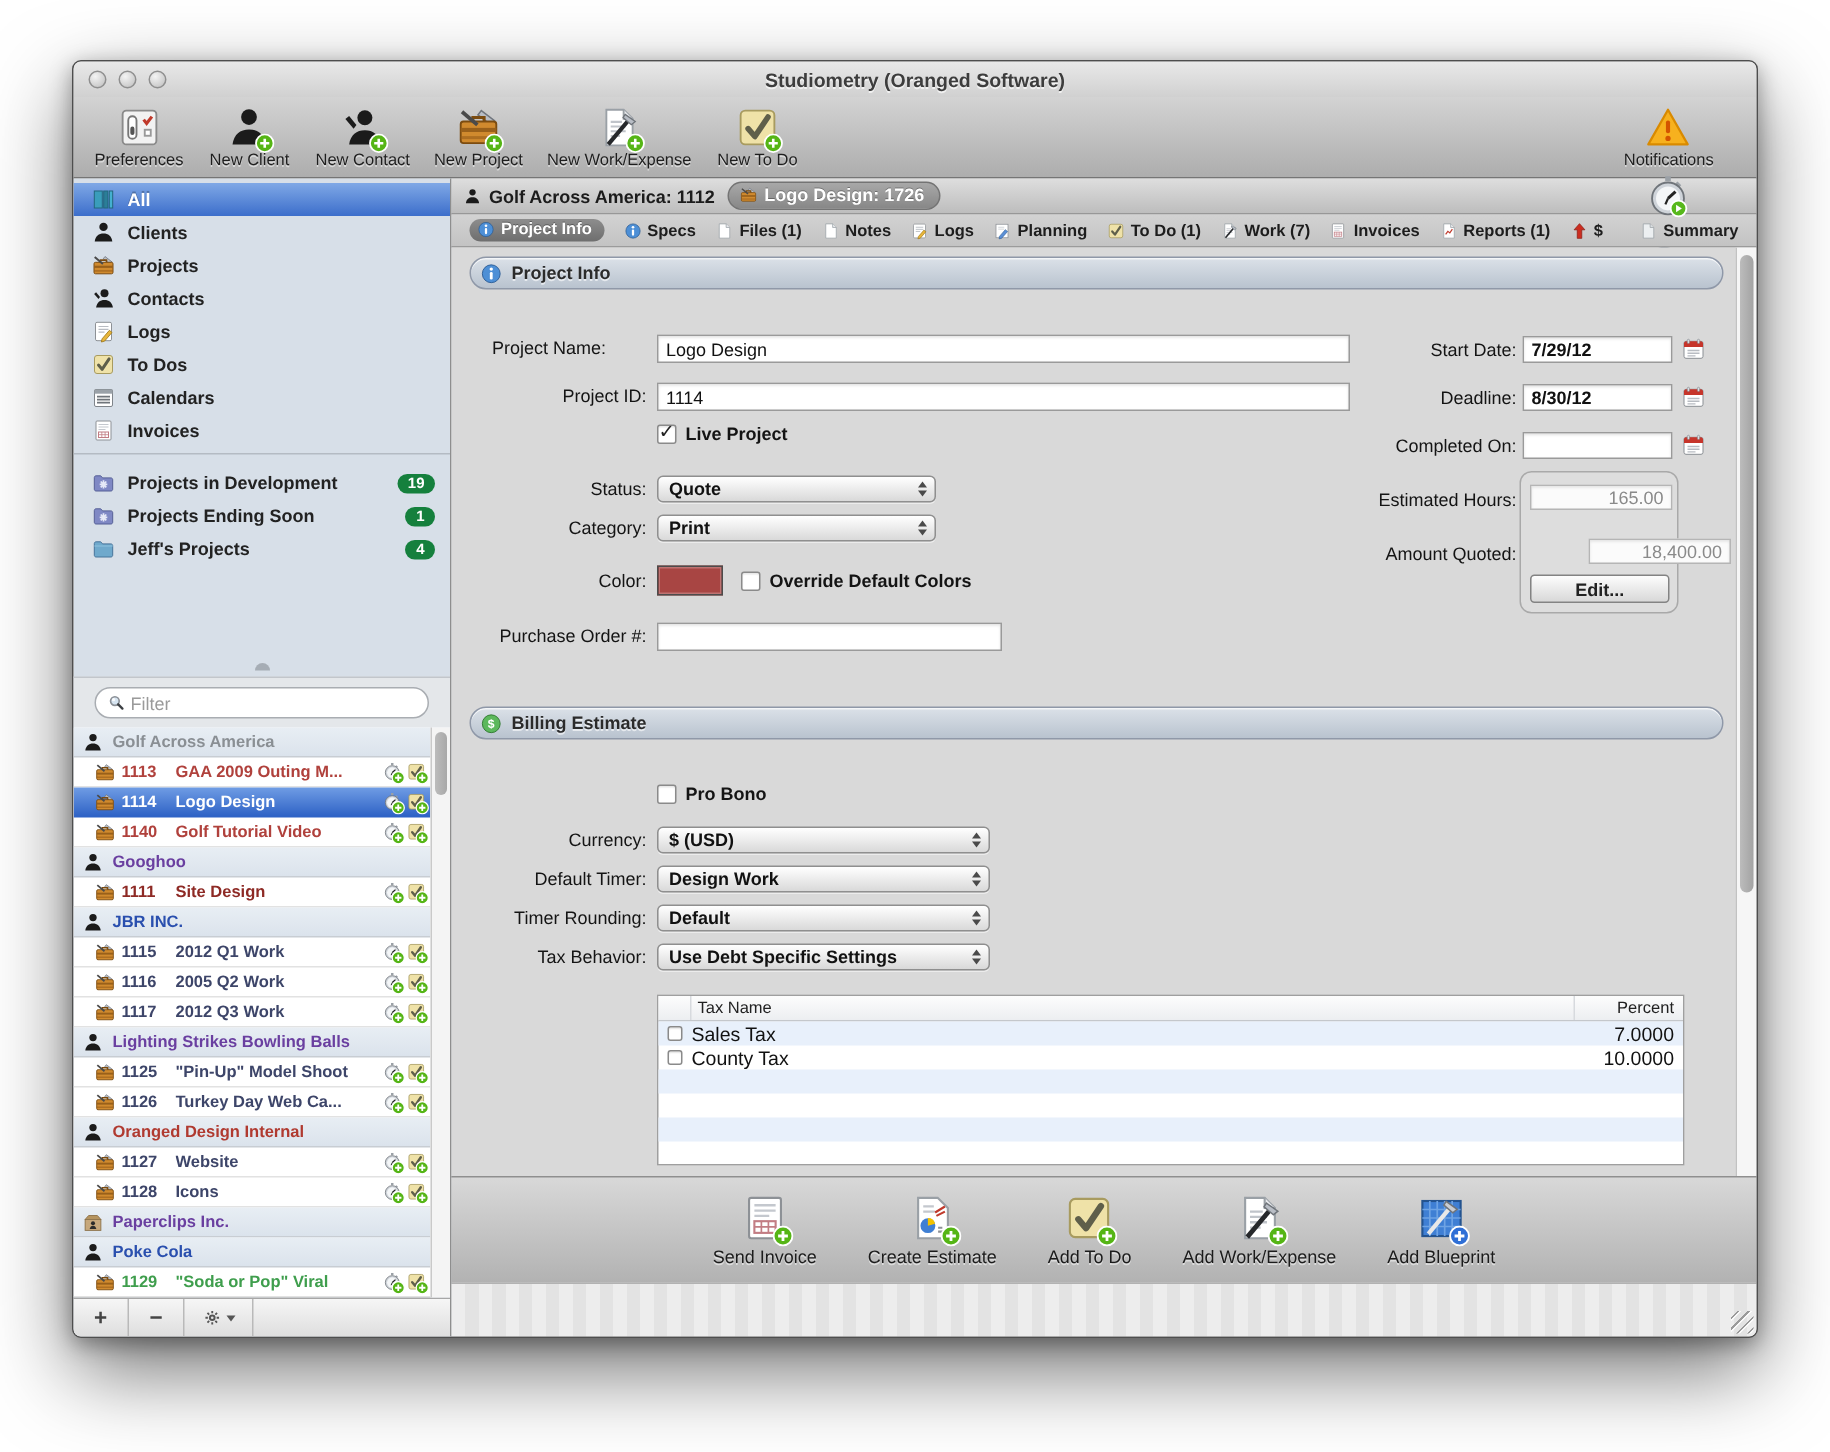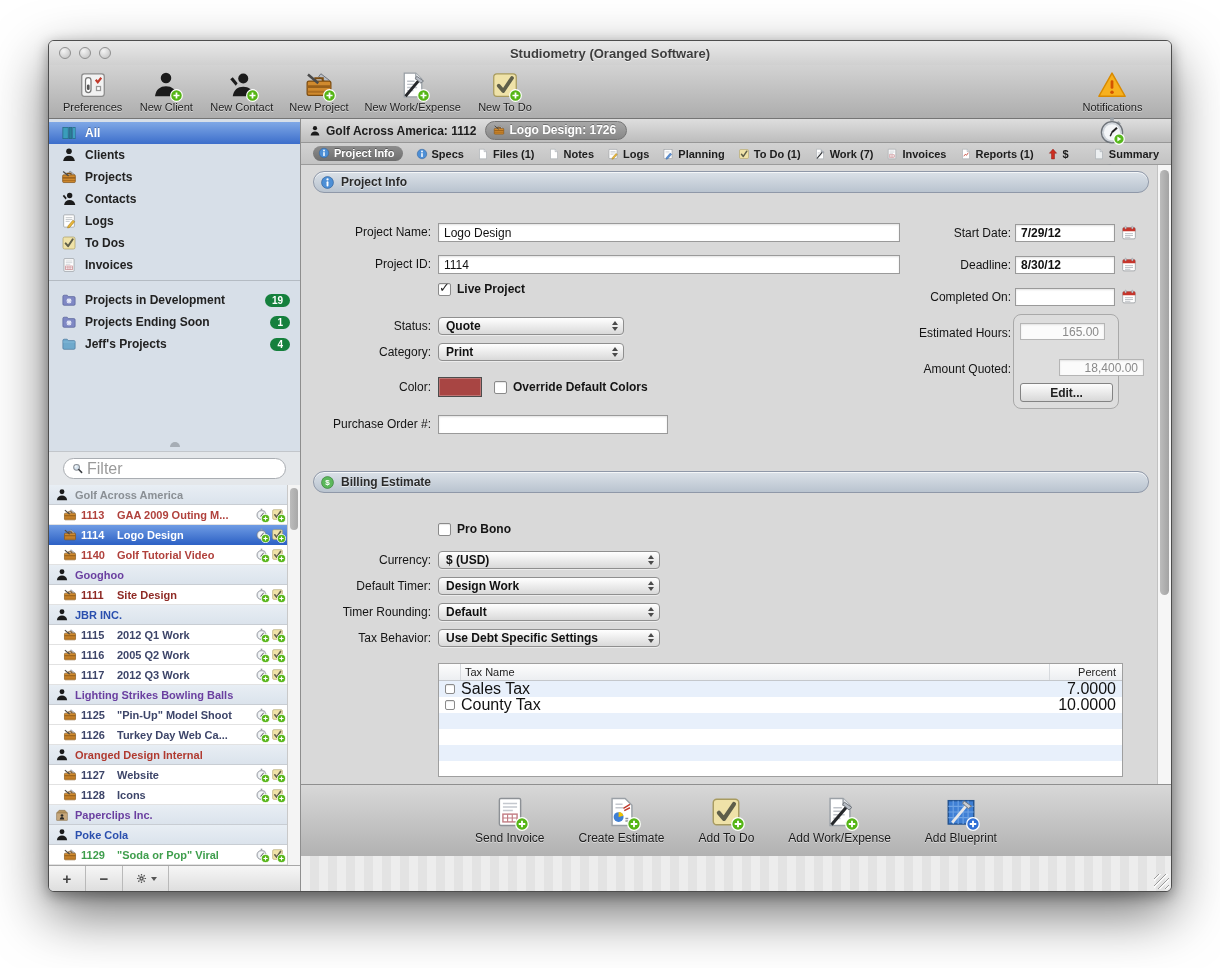--- a/index.html
+++ b/index.html
@@ -44,21 +44,21 @@
   .nav-row.sel { background:linear-gradient(#7fa8e6,#3c6ecb); color:#fff; text-shadow:0 -1px 0 rgba(0,0,0,.25); }
   #nav-sep { height:1px; background:#b4bbc3; margin-top:4px; }
   #groups { padding-top:8px; }
   .grp-row { height:22px; display:flex; align-items:center; padding:0 10px 0 12px; font-size:12px; font-weight:700; color:#222; gap:8px; }
   .grp-row .lbl { flex:1; }
   .cnt-badge { background:#15803d; color:#fff; font-size:10px; font-weight:700; border-radius:8px; padding:1px 7px; }
   #side-spacer { flex:1; position:relative; }
   .dimple { position:absolute; left:50%; bottom:4px; width:10px; height:5px; border-radius:5px 5px 0 0; background:#9aa0a8; transform:translateX(-50%); opacity:.8; }
   #filter-wrap { flex:0 0 34px; background:#e4e7ea; border-top:1px solid #c2c6cb; display:flex; align-items:center; padding:0 14px; }
   #filter-field { width:100%; height:21px; background:#fff; border:1px solid #a9adb2; border-radius:11px; display:flex; align-items:center; padding:0 8px; gap:4px; }
-  #filter-field input { border:none; outline:none; width:100%; font-size:16px; color:#4c1d95; background:transparent; }
+  #filter-field input { border:none; outline:none; width:100%; font-size:12px; color:#4c1d95; background:transparent; }
   #filter-field input::placeholder { color:#9a9a9a; }
   
   #plist-wrap { flex:0 0 380px; display:flex; background:#fff; min-height:0; }
   #plist { flex:1; overflow:hidden; }
   .prow { height:20px; display:flex; align-items:center; font-size:11px; font-weight:700; border-bottom:1px solid #e2e2e2; padding:0 3px 0 6px; gap:4px; }
   .prow.hdr { background:linear-gradient(#e8eef4,#dbe3ec); border-bottom:1px solid #c8cdd3; gap:6px; }
   .prow .num { width:32px; flex:0 0 32px; }
   .prow .pname { flex:1; white-space:nowrap; overflow:hidden; }
   .prow.sel { background:linear-gradient(#6f9ce4,#2f63c6); border-bottom:1px solid #2f63c6; }
   .prow.sel .num,.prow.sel .pname { color:#fff !important; }
@@ -99,32 +99,32 @@
   .popup .pop-arrows { margin-left:auto; width:16px; display:flex; flex-direction:column; align-items:center; gap:2px; }
   .up-t { width:0;height:0;border-left:3px solid transparent;border-right:3px solid transparent;border-bottom:4px solid #4a4a4a; }
   .dn-t { width:0;height:0;border-left:3px solid transparent;border-right:3px solid transparent;border-top:4px solid #4a4a4a; }
   .cb { width:13px; height:13px; background:#fff; border:1px solid #8a8a8a; border-radius:2px; display:inline-flex; align-items:center; justify-content:center;
     font-size:13px; font-weight:700; color:#222; box-shadow:inset 0 1px 1px rgba(0,0,0,.1); }
   .cb.on::after { content:"✓"; margin-top:-3px; }
   .cb-row { position:absolute; display:flex; align-items:center; gap:6px; font-size:12px; color:#141414; }
   .cb-label { font-size:12px; color:#141414; }
   #color-swatch { position:absolute; left:137px; top:212px; width:44px; height:20px; border:1px solid #4c4c4c; box-shadow:inset 0 0 0 1px rgba(255,255,255,.25); }
   #est-box { position:absolute; left:712px; top:149px; width:106px; height:95px; border:1px solid #a9a9a9; border-radius:8px; background:rgba(255,255,255,.12); }
-  .est-input { position:absolute; left:6px; width:85px; height:17px; background:#fbfbfb; border:1px solid #b5b5b5; font-size:12px; color:#8a8a8a; text-align:right; padding:0 5px; box-shadow:inset 0 1px 2px rgba(0,0,0,.1); }
+  .est-input { position:absolute; left:6px; width:95px; height:17px; background:#fbfbfb; border:1px solid #b5b5b5; font-size:12px; color:#8a8a8a; text-align:right; padding:0 5px; box-shadow:inset 0 1px 2px rgba(0,0,0,.1); }
   #edit-btn { position:absolute; left:6px; top:68px; width:93px; height:19px; border:1px solid #838383; border-radius:3px;
     background:linear-gradient(#fdfdfd,#d8d8d8); font-size:12px; font-weight:700; color:#222; display:flex; align-items:center; justify-content:center; }
   .datefield { position:absolute; width:100px; height:18px; background:#fff; border:1px solid #9a9a9a; font-size:12px; font-weight:700; color:#111; padding:0 5px; display:flex; align-items:center; box-shadow:inset 0 1px 2px rgba(0,0,0,.12); }
   .calic { position:absolute; width:16px; height:16px; }
   
   #tax-table { position:absolute; left:137px; top:498px; width:685px; height:114px; background:#fff; border:1px solid #9f9f9f; display:flex; flex-direction:column; }
   #tax-head { height:17px; flex:0 0 17px; background:linear-gradient(#fdfdfd,#eceef1); border-bottom:1px solid #c4c7cb; display:flex; align-items:center; font-size:11px; color:#222; }
   #tax-head .c1 { width:22px; border-right:1px solid #d7dade; height:100%; }
   #tax-head .c2 { flex:1; padding-left:4px; border-right:1px solid #d7dade; height:100%; display:flex; align-items:center; }
   #tax-head .c3 { width:72px; text-align:right; padding-right:6px; }
-  .tax-row { height:16px; display:flex; align-items:center; font-size:16px; color:#111; }
+  .tax-row { height:16px; display:flex; align-items:center; font-size:13px; color:#111; }
   .tax-row:nth-child(odd) { background:#e8f0fb; }
   .tax-row .cb { width:10px; height:10px; margin:0 6px; border-radius:2px; }
   .tax-row .tn { flex:1; }
   .tax-row .tp { width:72px; text-align:right; padding-right:6px; }
   
   #actionbar { flex:0 0 71px; background:linear-gradient(#d8d8d8,#b2b2b2); border-top:1px solid #8f8f8f; display:flex; align-items:center; justify-content:center; gap:34px; }
   .act-item { display:flex; flex-direction:column; align-items:center; gap:2px; }
   .act-label { font-size:12px; color:#1b1b1b; text-shadow:0 1px 0 rgba(255,255,255,.5); }
   #statusstrip { flex:0 0 36px; position:relative; border-top:1px solid #b2b2b2;
     background:repeating-linear-gradient(90deg,#ededed 0 9px,#e3e3e3 9px 18px); }
@@ -331,20 +331,30 @@
               <svg viewBox="0 0 24 24" style="width:16px;height:16px;">
                 <rect x="3" y="3" width="18" height="18" rx="2.5" fill="#efe2a8" stroke="#a89b5f"></rect>
                 <path d="M7 12.6l3.6 4.2L17.6 6.4" fill="none" stroke="#5f5f4a" stroke-width="3" stroke-linecap="round" stroke-linejoin="round"></path>
               </svg>
             </span>
             <span>To Dos</span>
           </div>
           <div class="nav-row">
             <span class="iwrap">
               <svg viewBox="0 0 24 24" style="width:16px;height:16px;">
+                <rect x="3" y="4" width="18" height="17" rx="1.5" fill="#fff" stroke="#7f848a"></rect>
+                <rect x="3" y="4" width="18" height="4.2" fill="#9aa1a8"></rect>
+                <path d="M5.5 11.2h13M5.5 14.2h13M5.5 17.2h13" stroke="#6f747a" stroke-width="1.7"></path>
+              </svg>
+            </span>
+            <span>Calendars</span>
+          </div>
+          <div class="nav-row">
+            <span class="iwrap">
+              <svg viewBox="0 0 24 24" style="width:16px;height:16px;">
                 <rect x="4.5" y="2.5" width="15" height="19" rx="1" fill="#fff" stroke="#8d9196"></rect>
                 <path d="M7 6h10M7 8.5h10M7 11h7" stroke="#c4c8ce" stroke-width="1.1"></path>
                 <rect x="7" y="13.5" width="10" height="5.5" fill="none" stroke="#c27d84"></rect>
                 <path d="M7 16.2h10M10.3 13.5v5.5M13.6 13.5v5.5" stroke="#c27d84" stroke-width=".8"></path>
               </svg>
             </span>
             <span>Invoices</span>
           </div>
         </div>
       <div id="nav-sep"></div>
@@ -1142,21 +1152,21 @@
             <span class="iwrap">
                 <svg viewBox="0 0 24 24" style="width:15px;height:15px;">
                   <circle cx="12" cy="12" r="9.5" fill="#4d8fd6" stroke="#2c5d96"></circle>
                   <circle cx="12" cy="7" r="1.8" fill="#fff"></circle>
                   <rect x="10.5" y="10" width="3" height="8.2" rx="1.4" fill="#fff"></rect>
                 </svg>
               </span>
             <span class="t">Project Info</span>
           </div>
 
-          <div class="flabel" style="top:58px;">Project Name:</div>
+          <div class="flabel" style="top:58px;text-align:center;">Project Name:</div>
           <input class="tinput" style="left: 137px; top: 58px; width: 462px;" value="Logo Design">
           <div class="flabel" style="top:90px;">Project ID:</div>
           <input class="tinput" style="left: 137px; top: 90px; width: 462px;" value="1114">
 
           <div class="cb-row" style="left:137px; top:117px;">
             <span class="cb on"></span>
             <span class="cb-label" style="font-weight:700;">Live Project</span>
           </div>
 
           <div class="flabel" style="top:152px;">Status:</div>

